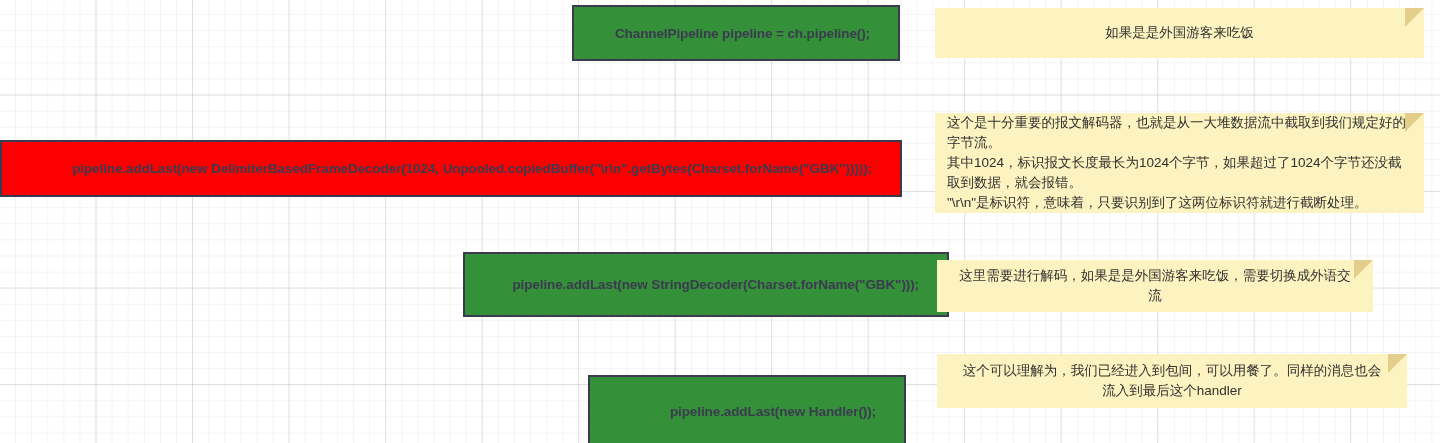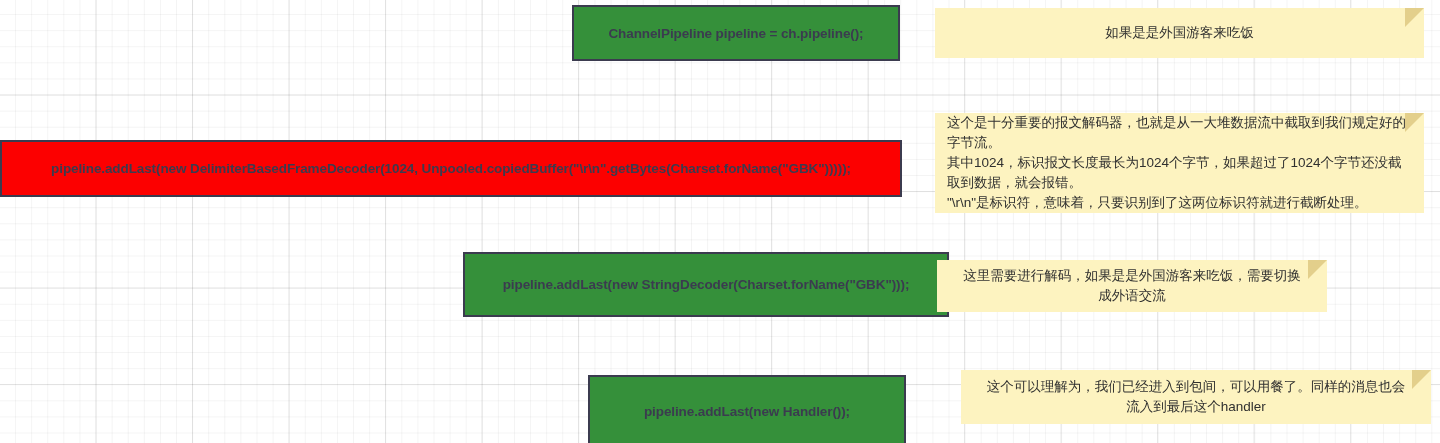--- a/index.html
+++ b/index.html
@@ -29,21 +29,21 @@
     background-position: -1px -2px, -1px -2px, -1px -2px, -1px -2px;
   }
 
   
   .code-box {
     position: absolute;
     box-sizing: border-box;
     border: 2px solid #3b3b4f;
     display: flex;
     align-items: center;
-    justify-content: center;
+    justify-content: flex-end;
     padding: 0 28px;
   }
   .code-box .code-text {
     font-weight: bold;
     font-size: 13.5px;
     color: #3b3b4f;
     white-space: nowrap;
     letter-spacing: -0.1px;
   }
   .code-box.green { background: #35903a; }
@@ -104,27 +104,27 @@
     <span class="fold"></span>
     <span class="note-text">这个是十分重要的报文解码器，也就是从一大堆数据流中截取到我们规定好的字节流。
 其中1024，标识报文长度最长为1024个字节，如果超过了1024个字节还没截取到数据，就会报错。
 "\r\n"是标识符，意味着，只要识别到了这两位标识符就进行截断处理。</span>
   </div>
 
   <div class="code-box green" style="left:420px; top:252px; width:486px; height:65px;margin-left:43px;">
     <span class="code-text">pipeline.addLast(new StringDecoder(Charset.forName("GBK")));</span>
   </div>
 
-  <div class="note center" style="left:937px; top:260px; width:390px; height:52px;">
+  <div class="note center" style="left:937px; top:260px; width:436px; height:52px;">
     <span class="fold"></span>
     <span class="note-text">这里需要进行解码，如果是是外国游客来吃饭，需要切换成外语交流</span>
   </div>
 
   <div class="code-box green" style="left:588px; top:375px; width:318px; height:72px;">
     <span class="code-text">pipeline.addLast(new Handler());</span>
   </div>
 
-  <div class="note center" style="left:937px; top:370px; width:470px; height:54px;margin-left:24px;">
+  <div class="note center" style="left:937px; top:354px; width:470px; height:54px;">
     <span class="fold"></span>
     <span class="note-text">这个可以理解为，我们已经进入到包间，可以用餐了。同样的消息也会流入到最后这个handler</span>
   </div>
 
 </div>
 
 </body></html>

